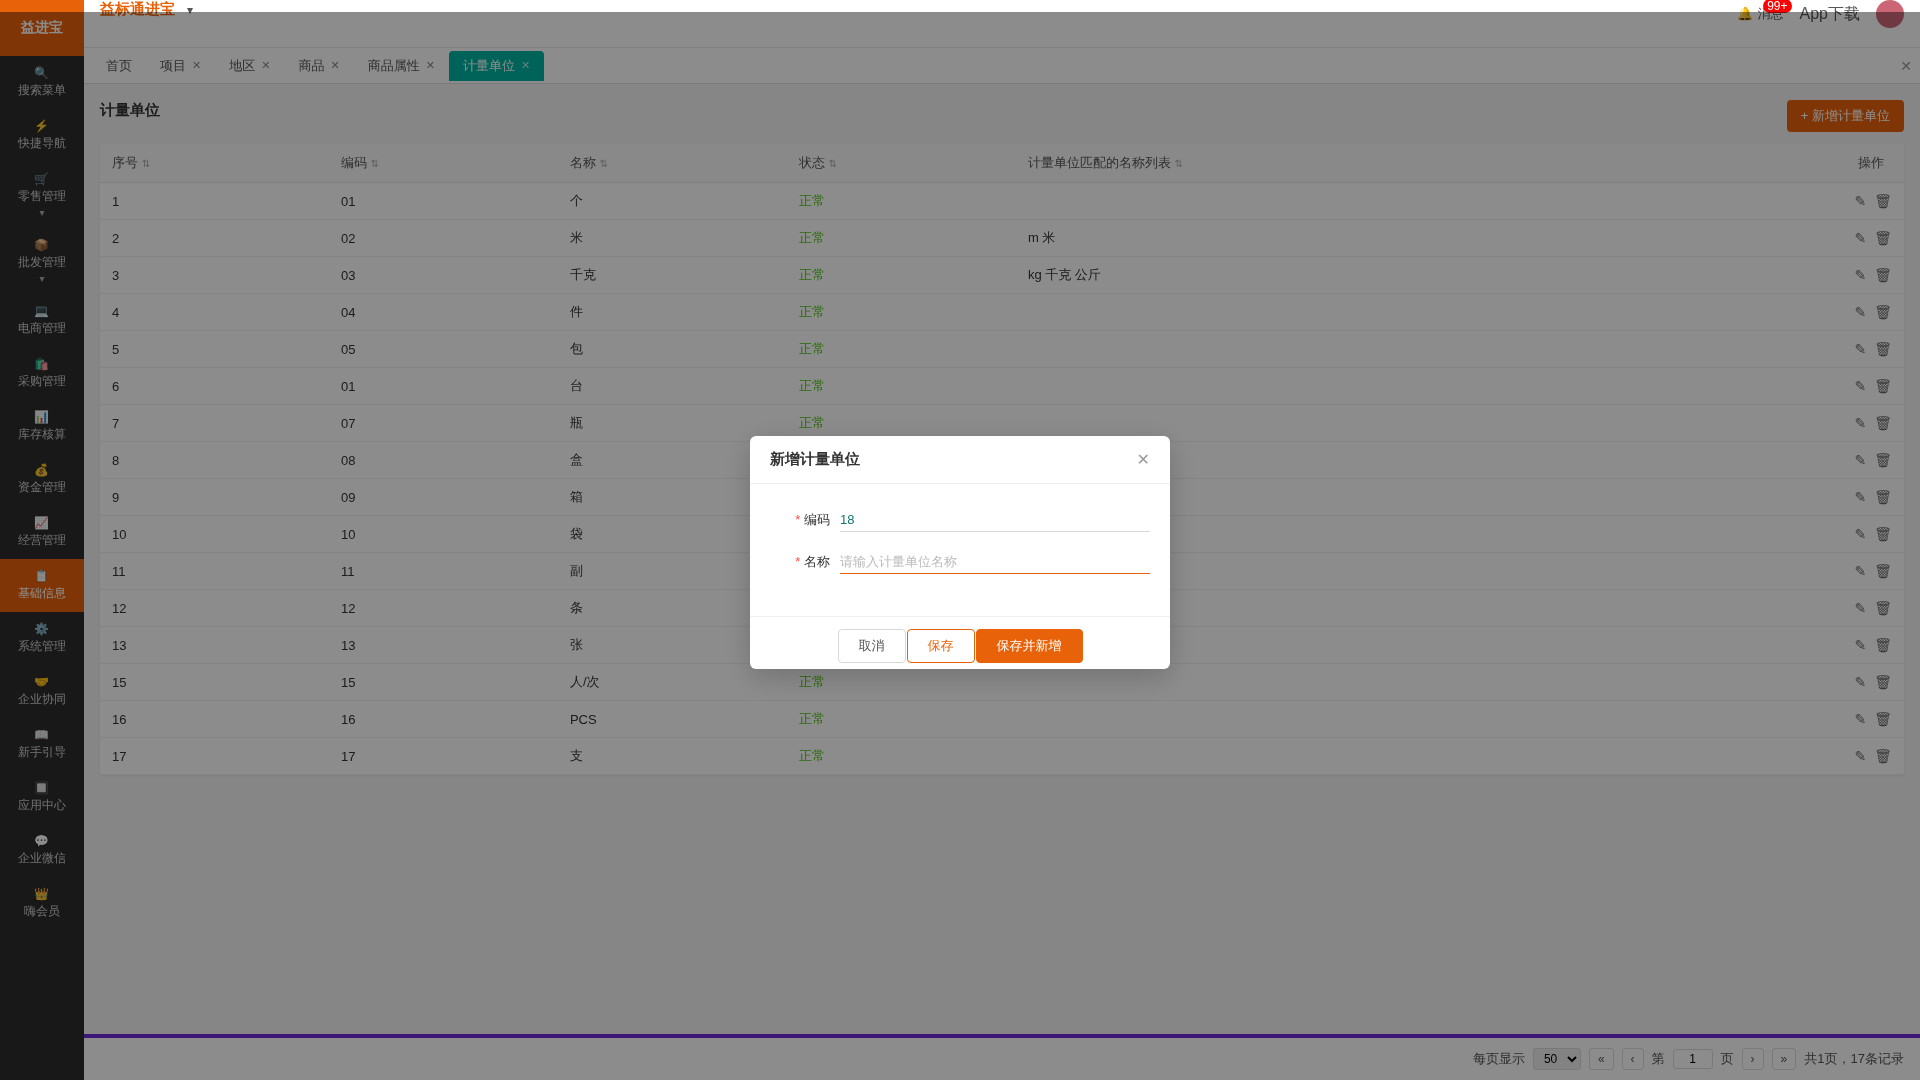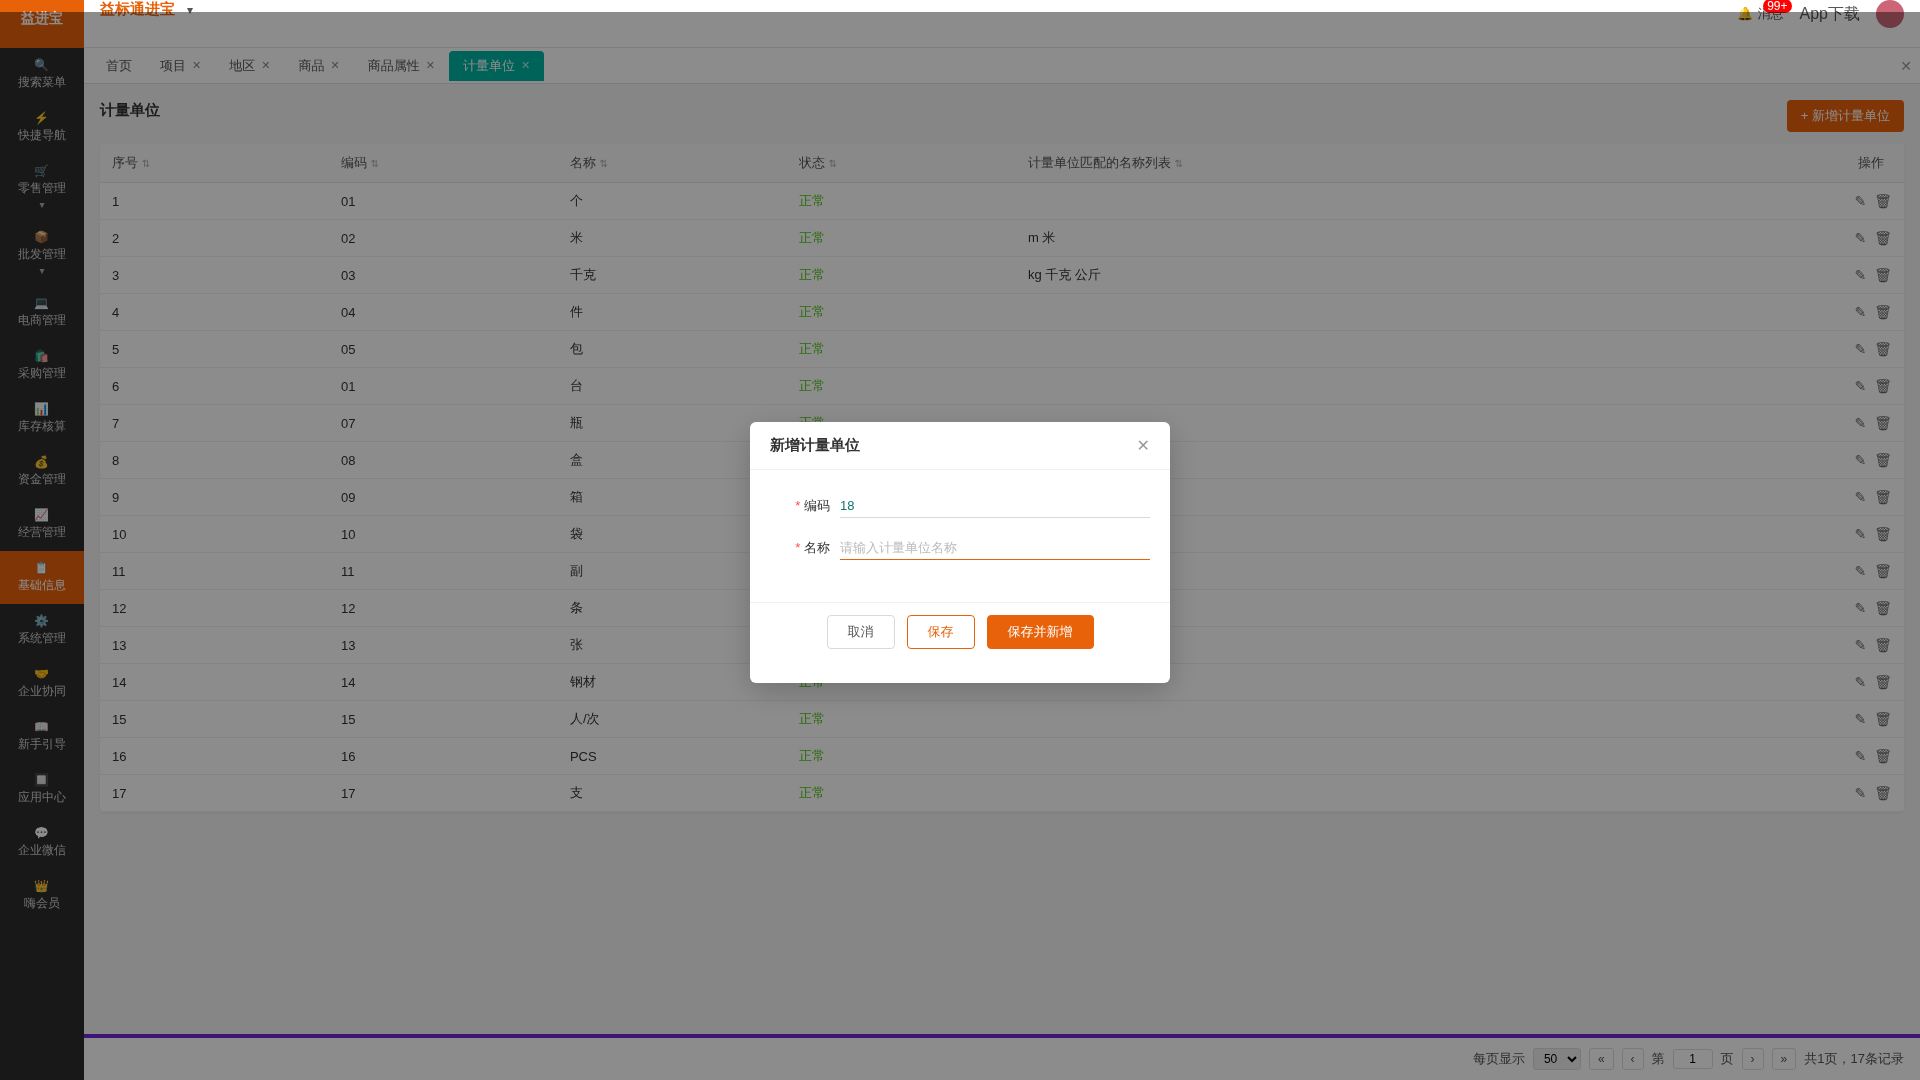--- a/index.html
+++ b/index.html
@@ -1,20 +1,20 @@
 <!DOCTYPE html>
 <html><head>
   <meta charset="utf-8">
   <style>
     * { box-sizing: border-box; margin: 0; padding: 0; }
     body { font-family: "Microsoft YaHei", "PingFang SC", sans-serif; font-size: 13px; background: #f5f5f5; display: flex; height: 1080px; width: 1920px; overflow: hidden; }
 
     
     .sidebar { width: 84px; background: #2d2d2d; display: flex; flex-direction: column; align-items: center; padding-top: 0; height: 100%; flex-shrink: 0; }
-    .sidebar-logo { width: 100%; background: #e8620a; padding: 10px; display: flex; justify-content: center; height: 48px; }
+    .sidebar-logo { width: 100%; background: #e8620a; padding: 10px; display: flex; align-items: center; justify-content: center; height: 56px; }
     .sidebar-logo-text { color: white; font-size: 14px; font-weight: bold; }
     .sidebar-nav-item { width: 100%; padding: 10px 4px; text-align: center; color: #ccc; cursor: pointer; font-size: 12px; display: flex; flex-direction: column; align-items: center; gap: 2px; }
     .sidebar-nav-item.active { background: #e8620a; color: white; }
 
     
     .main { flex: 1; display: flex; flex-direction: column; height: 100%; overflow: hidden; }
 
     
     .top-header { background: #fff; height: 48px; display: flex; align-items: flex-start; justify-content: space-between; padding: 0 16px; border-bottom: 1px solid #e8e8e8; flex-shrink: 0; }
     .header-left { display: flex; align-items: center; gap: 12px; }
@@ -63,21 +63,21 @@
     .modal { background: #fff; border-radius: 6px; width: 420px; box-shadow: 0 8px 30px rgba(0,0,0,0.2); }
     .modal-header { padding: 14px 20px; border-bottom: 1px solid #f0f0f0; display: flex; justify-content: space-between; align-items: center; }
     .modal-title { font-size: 15px; font-weight: bold; color: #333; }
     .modal-close { color: #999; cursor: pointer; font-size: 16px; }
     .modal-body { padding: 24px 20px; }
     .form-row { display: flex; align-items: center; margin-bottom: 18px; }
     .form-label { width: 70px; text-align: right; padding-right: 10px; color: #333; font-size: 13px; }
     .form-input { flex: 1; border: none; border-bottom: 1px solid #d9d9d9; padding: 4px 0; font-size: 13px; outline: none; color: #0f766e; }
     .form-input.focused { border-bottom-color: #e8620a; }
     .form-input::placeholder { color: #bbb; }
-    .modal-footer { padding: 12px 20px 34px; display: flex; justify-content: center; gap: 12px; border-top: 1px solid #f0f0f0; }
+    .modal-footer { padding: 12px 20px 6px; display: flex; justify-content: center; gap: 1px; border-top: 1px solid #f0f0f0; }
     .btn-cancel { border: 1px solid #d9d9d9; background: #fff; color: #555; padding: 7px 20px; border-radius: 4px; cursor: pointer; font-size: 13px; }
     .btn-save { border: 1px solid #e8620a; background: #fff; color: #e8620a; padding: 7px 20px; border-radius: 4px; cursor: pointer; font-size: 13px; }
     .btn-save-new { background: #e8620a; color: white; border: 1px solid #e8620a; padding: 7px 20px; border-radius: 4px; cursor: pointer; font-size: 13px; }
   </style>
 </head>
 <body>
 
 <div class="sidebar">
   <div class="sidebar-logo">
     <span class="sidebar-logo-text">益进宝</span>
@@ -378,33 +378,20 @@
       <td class="status-normal">正常</td>
       <td></td>
       <td>
         <div class="action-icons">
           <span class="action-icon">✎</span>
           <span class="action-icon">🗑</span>
         </div>
       </td>
     </tr>
             <tr>
-      <td>14</td>
-      <td>14</td>
-      <td>钢材</td>
-      <td class="status-normal">正常</td>
-      <td></td>
-      <td>
-        <div class="action-icons">
-          <span class="action-icon">✎</span>
-          <span class="action-icon">🗑</span>
-        </div>
-      </td>
-    </tr>
-            <tr>
       <td>15</td>
       <td>15</td>
       <td>人/次</td>
       <td class="status-normal">正常</td>
       <td></td>
       <td>
         <div class="action-icons">
           <span class="action-icon">✎</span>
           <span class="action-icon">🗑</span>
         </div>

